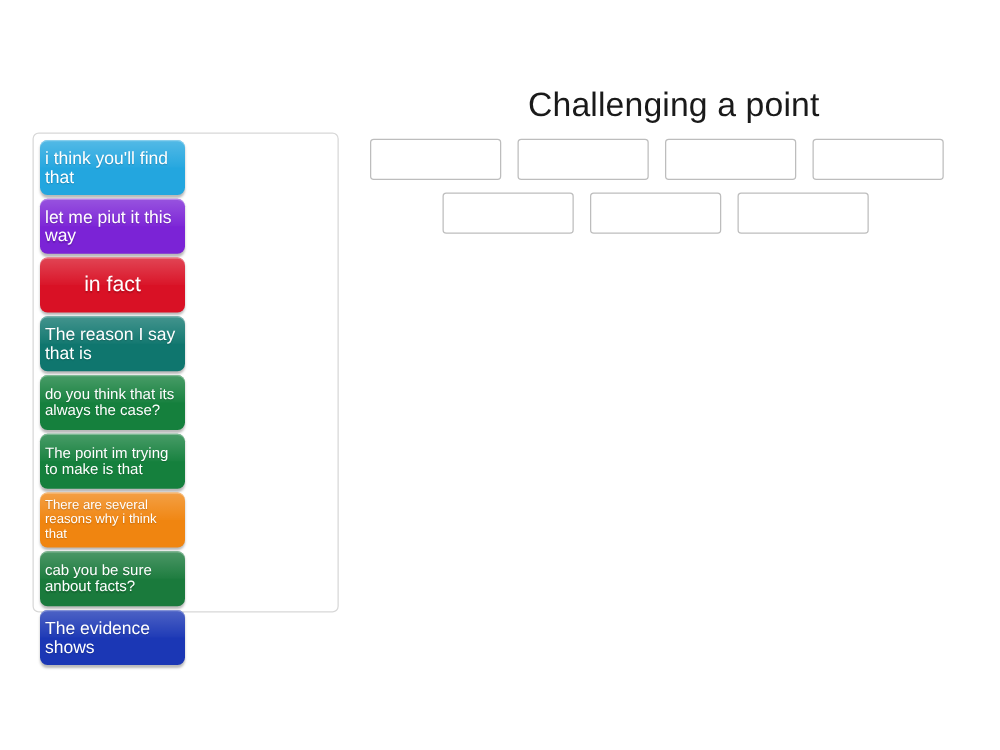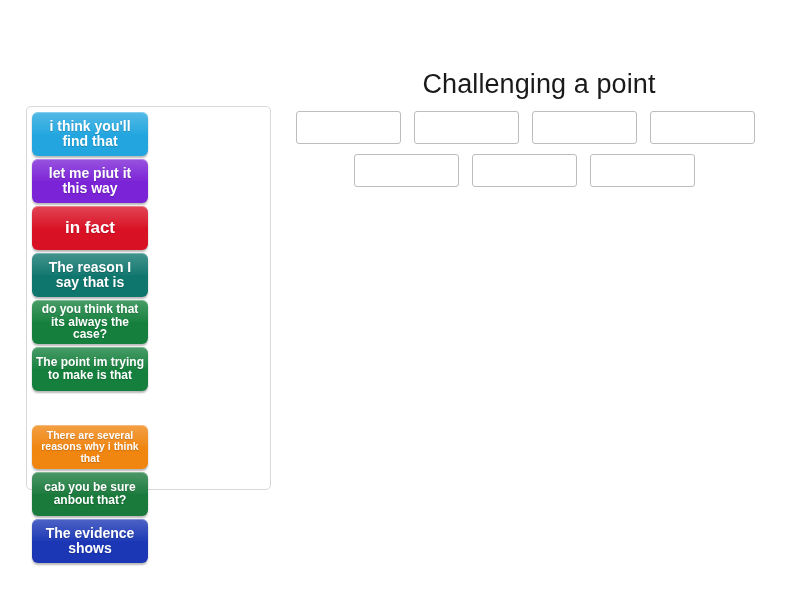--- a/index.html
+++ b/index.html
@@ -38,23 +38,23 @@
     gap: 3px 2px;
   }
 
   .tile {
     width: 116px;
     height: 44px;
     border-radius: 6px;
     display: flex;
     align-items: center;
     justify-content: center;
-    text-align: center;
+    text-align: left;
     color: #ffffff;
-    font-weight: bold;
+    font-weight: normal;
     line-height: 1.08;
     padding: 2px 4px;
     position: relative;
     box-shadow: 0 2px 2px rgba(0,0,0,0.28),
                 inset 0 1px 0 rgba(255,255,255,0.30);
     overflow: hidden;
     text-shadow: 0 1px 1px rgba(0,0,0,0.18);
     cursor: move;
     user-select: none;
   }
@@ -64,21 +64,21 @@
     left: 0; right: 0; top: 0; height: 50%;
     background: linear-gradient(to bottom, rgba(255,255,255,0.22), rgba(255,255,255,0.02));
     pointer-events: none;
     border-radius: 6px 6px 0 0;
   }
   .tile span { position: relative; z-index: 2; display: block; }
 
   .fs-xl  { font-size: 17px; }
   .fs-lg  { font-size: 14px; }
   .fs-md  { font-size: 12px; }
-  .fs-sm  { font-size: 10.5px; margin-top: 31px; }
+  .fs-sm  { font-size: 10.5px; }
 
   
   #categories {
     position: absolute;
     left: 296px;
     top: 70px;
     width: 486px;
   }
 
   .category { margin-bottom: 12px; }
@@ -130,21 +130,21 @@
         <div class="tile fs-md" style="background: #15803d;">
           <span>do you think that its always the case?</span>
         </div>
         <div class="tile fs-md" style="background: #15803d;">
           <span>The point im trying to make is that</span>
         </div>
         <div class="tile fs-sm" style="background: rgb(240, 133, 16);">
           <span>There are several reasons why i think that</span>
         </div>
         <div class="tile fs-md" style="background: rgb(26, 122, 60);">
-          <span>cab you be sure anbout that?</span>
+          <span>cab you be sure anbout facts?</span>
         </div>
         <div class="tile fs-lg" style="background: rgb(27, 55, 181);">
           <span>The evidence shows</span>
         </div>
       </div>
   </div>
 
   <div id="categories">
       <div class="category">
         <div class="cat-title">Challenging a point</div>

